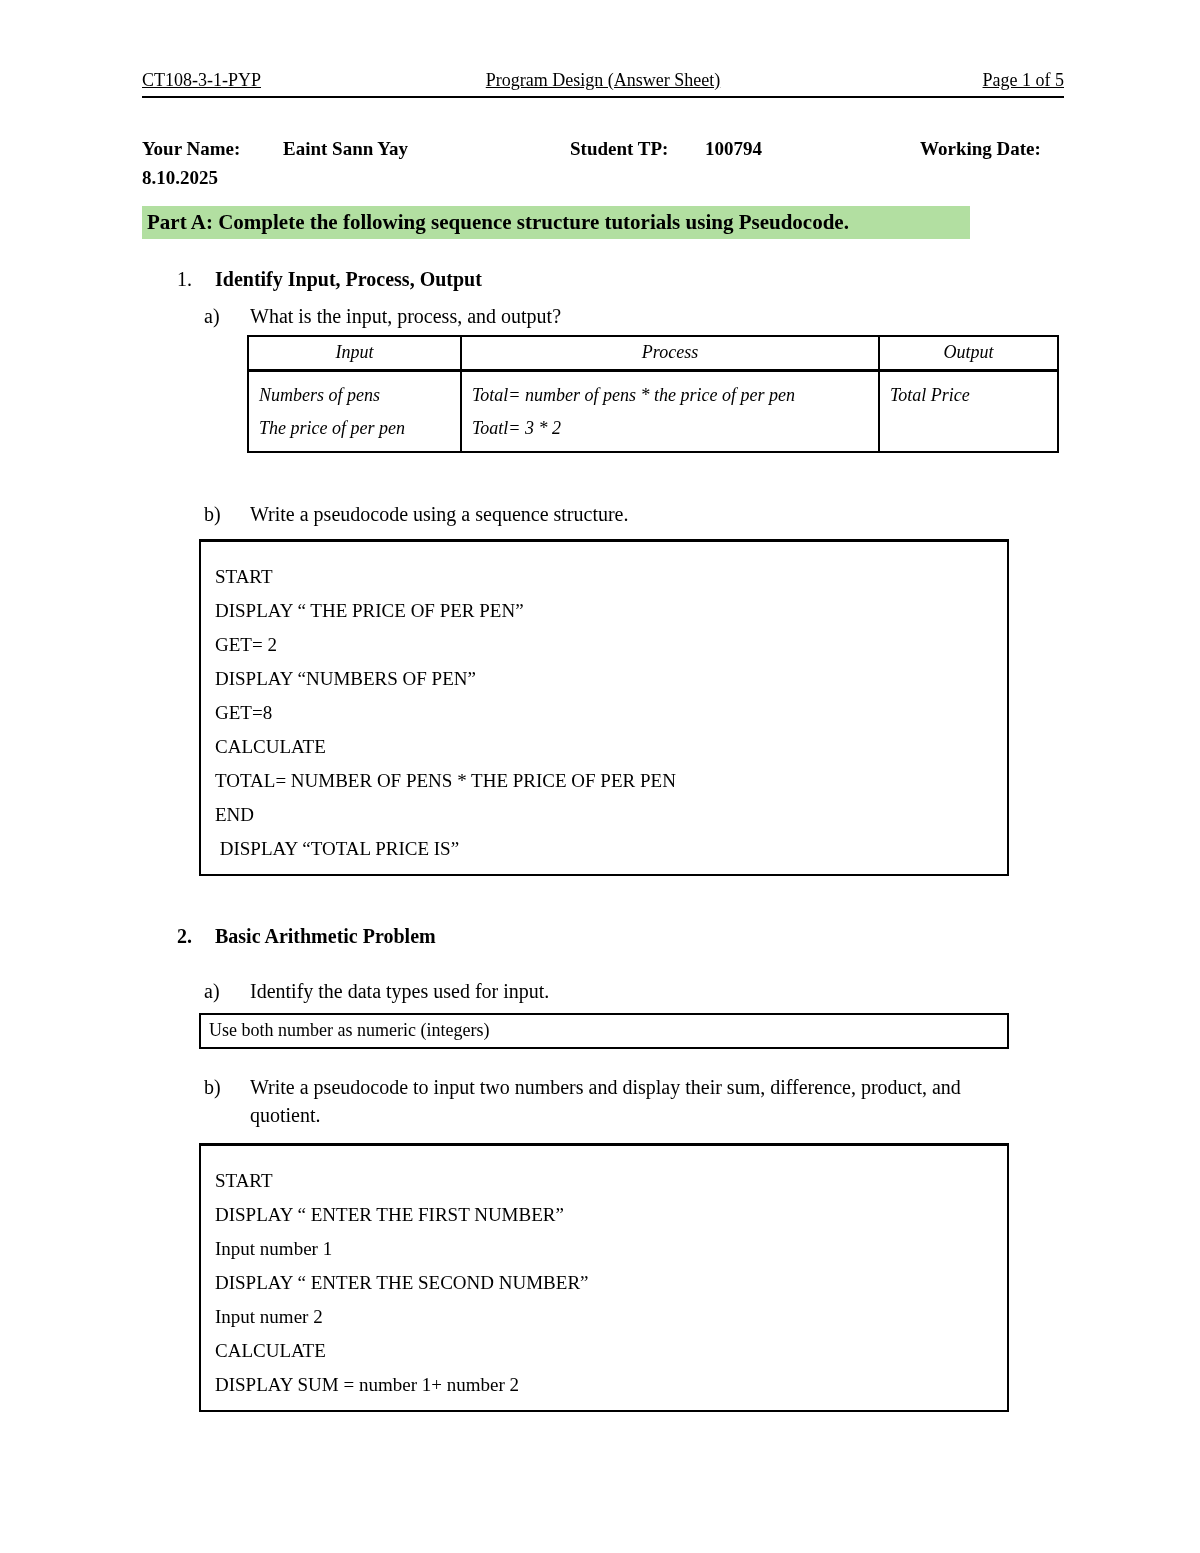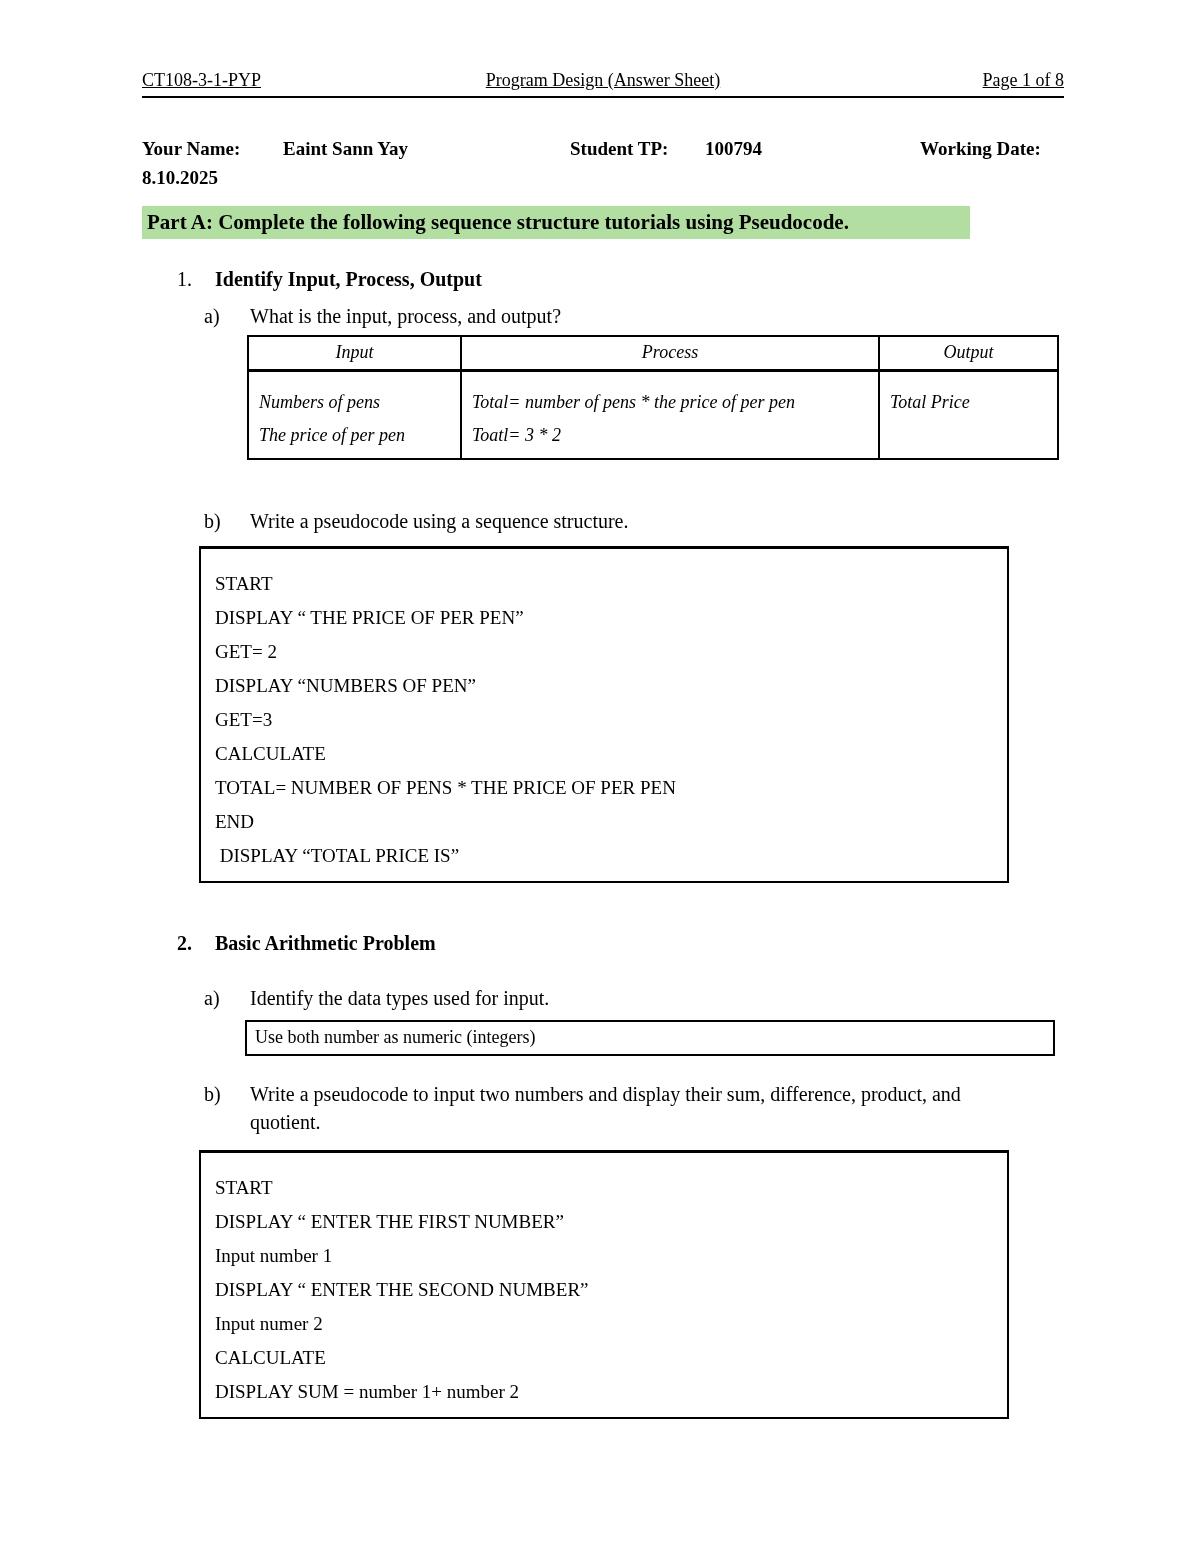--- a/index.html
+++ b/index.html
@@ -86,59 +86,59 @@
     border-collapse: collapse;
     table-layout: fixed;
   }
   .ipo-table th, .ipo-table td {
     border: 2px solid #000;
     font-weight: normal;
     font-size: 18px;
     font-style: italic;
   }
   .ipo-table th { height: 34px; text-align: center; border-bottom-width: 3px; }
-  .ipo-table td { height: 66px; vertical-align: top; padding: 18px 10px 0 10px; }
+  .ipo-table td { height: 66px; vertical-align: top; padding: 11px 10px 0 10px; }
   .col-input   { width: 213px; }
   .col-process { width: 418px; }
   .col-output  { width: 179px; }
   .ipo-table td p { margin: 2px 0 13px 0; line-height: 20px; }
   
   .code-box {
     margin-left: 57px;
     width: 810px;
     border: 2px solid #000;
     border-top-width: 3px;
     padding: 18px 10px 8px 14px;
     font-size: 19px;
   }
   .code-box .code-line {
     line-height: 34px;
     white-space: pre-wrap;
   }
   .box-q1 { margin-top: 12px; }
   .box-q2 { margin-top: 14px; }
   .answer-box {
-    margin-left: 103px;
+    margin-left: 57px;
     margin-top: 9px;
     width: 810px;
     border: 2px solid #000;
     padding: 3px 8px 4px 8px;
     font-size: 18px;
     line-height: 25px;
   }
 </style>
 </head>
 <body>
 
 <div class="content">
 
   <div class="page-header">
     <span>CT108-3-1-PYP</span>
     <span class="hdr-center">Program Design (Answer Sheet)</span>
-    <span>Page 1 of 8</span>
+    <span>Page 1 of 5</span>
   </div>
 
   <div class="identity">
     <span class="id-name-label">Your Name:</span>
     <span class="id-name-value">Eaint Sann Yay</span>
     <span class="id-tp-label">Student TP:</span>
     <span class="id-tp-value">100794</span>
     <span class="id-date-label">Working Date:</span>
     <span class="id-date-value">8.10.2025</span>
   </div>
@@ -181,21 +181,21 @@
   <div class="sub-item q1b-line">
     <span class="sub-label">b)</span>
     <span class="sub-text">Write a pseudocode using a sequence structure.</span>
   </div>
 
   <div class="code-box box-q1">
       <div class="code-line">START</div>
       <div class="code-line">DISPLAY “ THE PRICE OF PER PEN”</div>
       <div class="code-line">GET= 2</div>
       <div class="code-line">DISPLAY “NUMBERS OF PEN”</div>
-      <div class="code-line">GET=3</div>
+      <div class="code-line">GET=8</div>
       <div class="code-line">CALCULATE</div>
       <div class="code-line">TOTAL= NUMBER OF PENS * THE PRICE OF PER PEN</div>
       <div class="code-line">END</div>
       <div class="code-line"> DISPLAY “TOTAL PRICE IS”</div>
     </div>
 
   <div class="q-heading q2-heading">
     <span class="q-num">2.</span>
     <span class="q-title">Basic Arithmetic Problem</span>
   </div>

